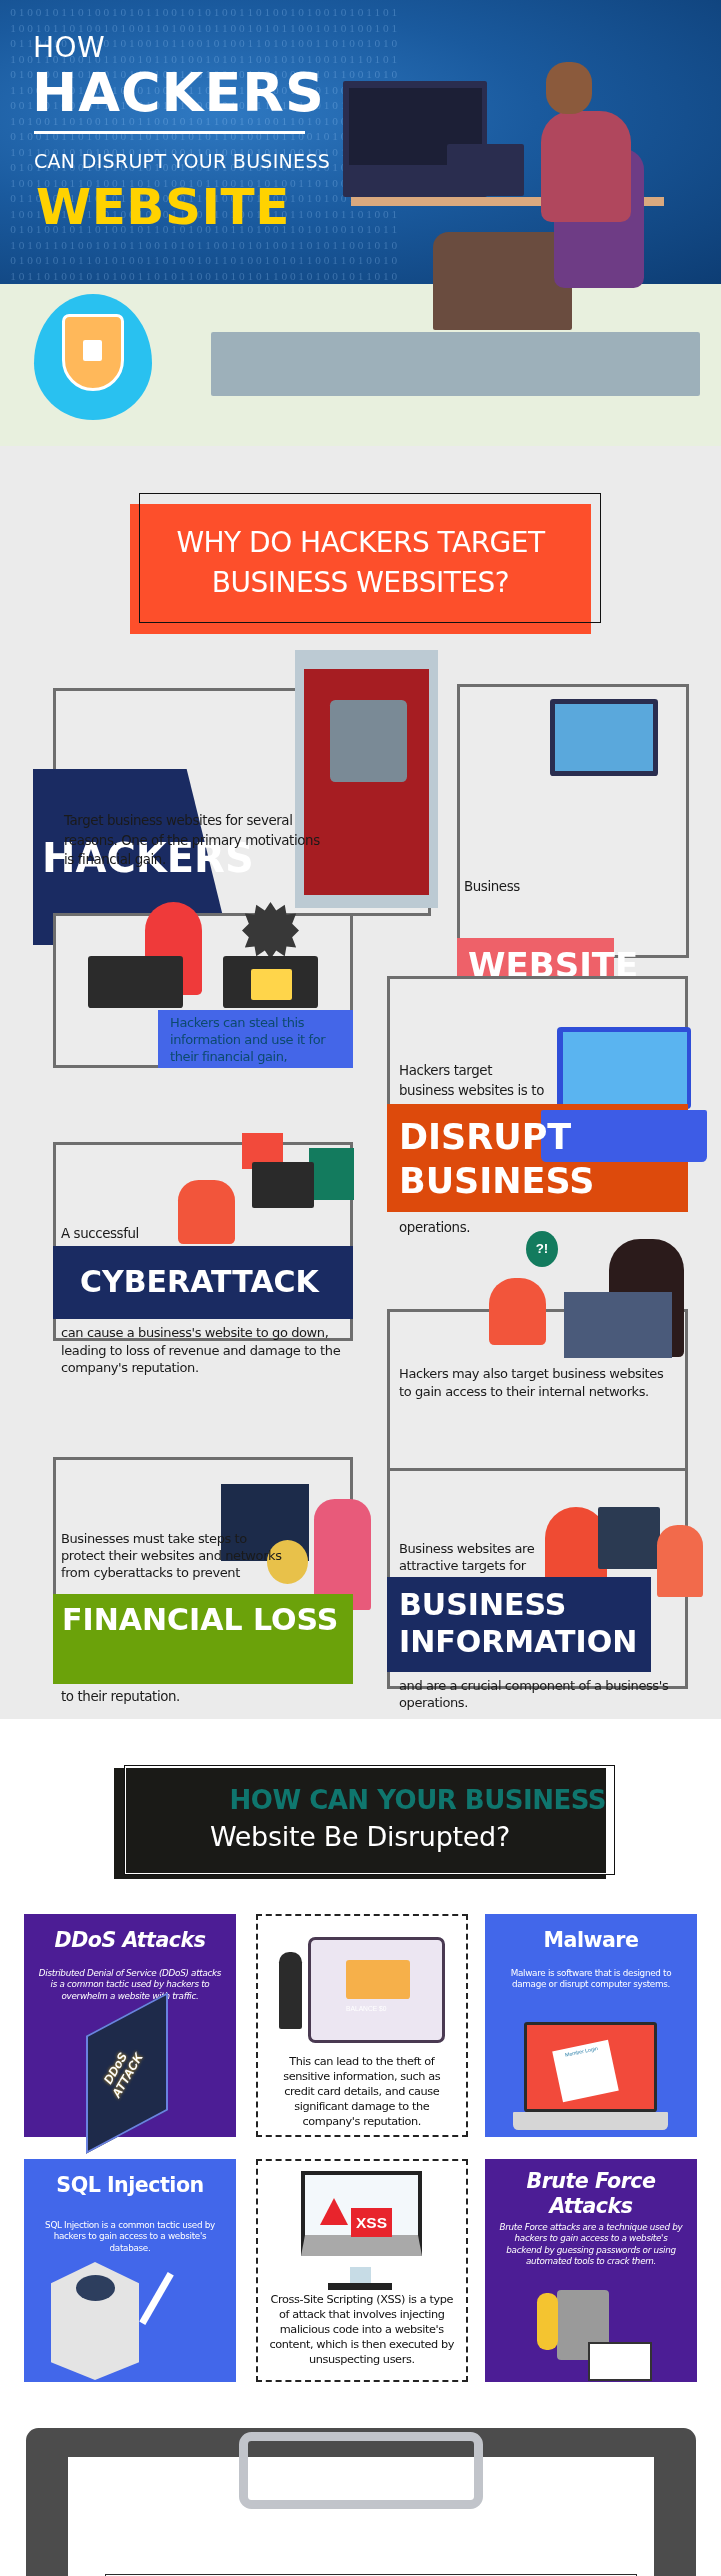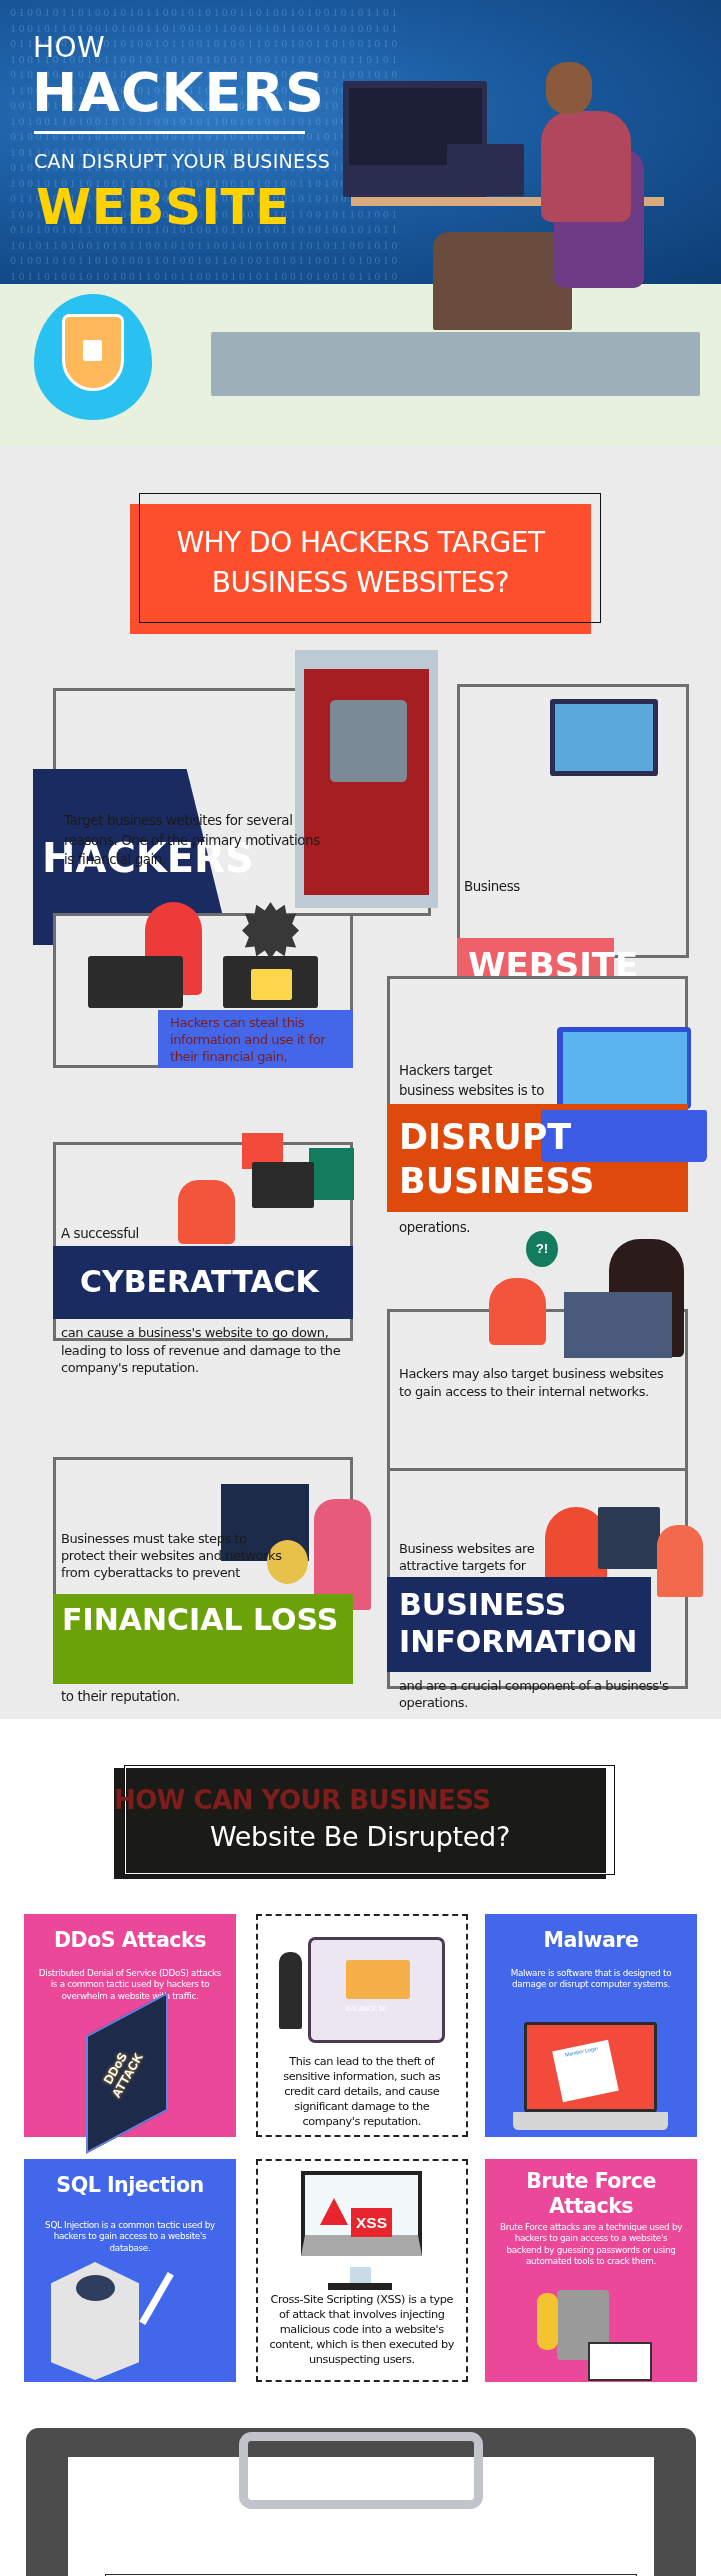--- a/index.html
+++ b/index.html
@@ -120,25 +120,25 @@
   #c8 { left: 387px; top: 1468px; width: 301px; height: 247px; height: 237px; }
   #c8 { top: 1468px; height: 237px; }
   #c8-hacker { left: 545px; top: 1507px; width: 62px; height: 124px; background: #ef4b33; border-radius: 31px 31px 5.2px 5.2px; }
   #c8-monitor { left: 598px; top: 1587px; width: 62px; height: 62px; background: #2b3a52; border-radius: 2.1px; }
   #c8-woman { left: 657px; top: 1579px; width: 46px; height: 85px; background: #f26a4b; border-radius: 20.6px 20.6px 3.1px 3.1px; }
   #c8-text { left: 399px; top: 1543px; width: 155px; }
 
   
   #disrupt-shadow { left: 114px; top: 1768px; width: 492px; height: 111px; background: #1a1a17; }
   #disrupt-frame { left: 125px; top: 1766px; width: 489px; height: 108px; border: 1.5px solid #fff; outline: 1.5px solid #111; }
-  #disrupt-title-1 { left: 114px; top: 1785px; width: 492px; text-align: left; color: #7f1d1d; font-size: 26px; font-weight: bold; font-family: "DejaVu Sans", sans-serif; letter-spacing: -0.5px; }
+  #disrupt-title-1 { left: 114px; top: 1785px; width: 492px; text-align: right; color: #0f766e; font-size: 26px; font-weight: bold; font-family: "DejaVu Sans", sans-serif; letter-spacing: -0.5px; }
   #disrupt-title-2 { left: 114px; top: 1821px; width: 492px; text-align: center; color: #fff; font-size: 27px; font-family: "DejaVu Sans", sans-serif; letter-spacing: -0.3px; }
 
   .tile { position: absolute; width: 212px; height: 223px; }
-  .tile-blue-dark { background: #ec4899; }
+  .tile-blue-dark { background: #4c1d95; font-style: italic; }
   .tile-blue-light { background: #4267ea; }
   .tile-dashed { background: #fff; border: 2.1px dashed #222; }
   .tile-title { position: absolute; left: 0; width: 100%; text-align: center; color: #fff; font-family: "DejaVu Sans", sans-serif; font-weight: bold; font-size: 20.6px; letter-spacing: -0.5px; line-height: 25px; }
   .tile-body { position: absolute; left: 13px; width: 186px; text-align: center; color: #fff; font-family: "DejaVu Sans", sans-serif; font-size: 8.8px; line-height: 11.3px; letter-spacing: -0.3px; }
   .tile-mid-body { position: absolute; left: 10.3px; width: 187px; text-align: center; color: #111; font-family: "DejaVu Sans", sans-serif; font-size: 11.3px; line-height: 15px; letter-spacing: -0.4px; }
 
   
   #board { left: 26px; top: 2428px; width: 670px; height: 817px; background: #4c4c4c; border-radius: 12.4px 12.4px 18.5px 18.5px; }
   #paper { left: 68px; top: 2457px; width: 586px; height: 759px; background: #fff; }
   #clip { left: 239px; top: 2432px; width: 244px; height: 77px; border: 9.3px solid #c1c4ca; border-radius: 12.4px; background: transparent; }
@@ -211,21 +211,21 @@
 <div id="c2-banner-label" class="banner" style="top:945px;">WEBSITE</div>
 <div id="c2-text" class="card-text" style="top:1010px;">often contain valuable information, such as customer data, financial records, and intellectual property.</div>
 
 <div id="c3" class="card" style="top:913px;height:155px;"></div>
 <div id="c3-hood" class="abs" style="top:902px;height:93px;"></div>
 <div id="c3-lock" class="abs" style="top:902px;"></div>
 <div id="c3-laptop1" class="abs" style="top:956px;height:52px;"></div>
 <div id="c3-laptop2" class="abs" style="top:956px;height:52px;"></div>
 <div id="c3-folder" class="abs" style="top:969px;height:31px;"></div>
 <div id="c3-blue" class="abs" style="top:1010px;height:58px;"></div>
-<div id="c3-blue-text" class="card-text" style="top:1014px;color:#7f1d1d;font-size:13px;line-height:17px;">Hackers can steal this information and use it for their financial gain,</div>
+<div id="c3-blue-text" class="card-text" style="top:1014px;color:#0c4a6e;font-size:13px;line-height:17px;">Hackers can steal this information and use it for their financial gain,</div>
 
 <div id="c4" class="card" style="top:976px;height:278px;height:221px;"></div>
 <div id="c4-laptop" class="abs" style="top:1027px;height:82px;"></div>
 <div id="c4-laptop-screen" class="abs" style="top:1032px;height:72px;"></div>
 <div id="c4-text" class="card-text" style="top:1061px;width:149px;line-height:19.6px;">Hackers target business websites is to</div>
 <div id="c4-banner" class="abs" style="top:1104px;height:108px;"></div>
 <div id="c4-laptop-base" class="abs" style="top:1110px;height:52px;"></div>
 <div id="c4-banner-label" class="banner" style="top:1115px;">
   <div>DISRUPT</div>
   <div>BUSINESS</div>

